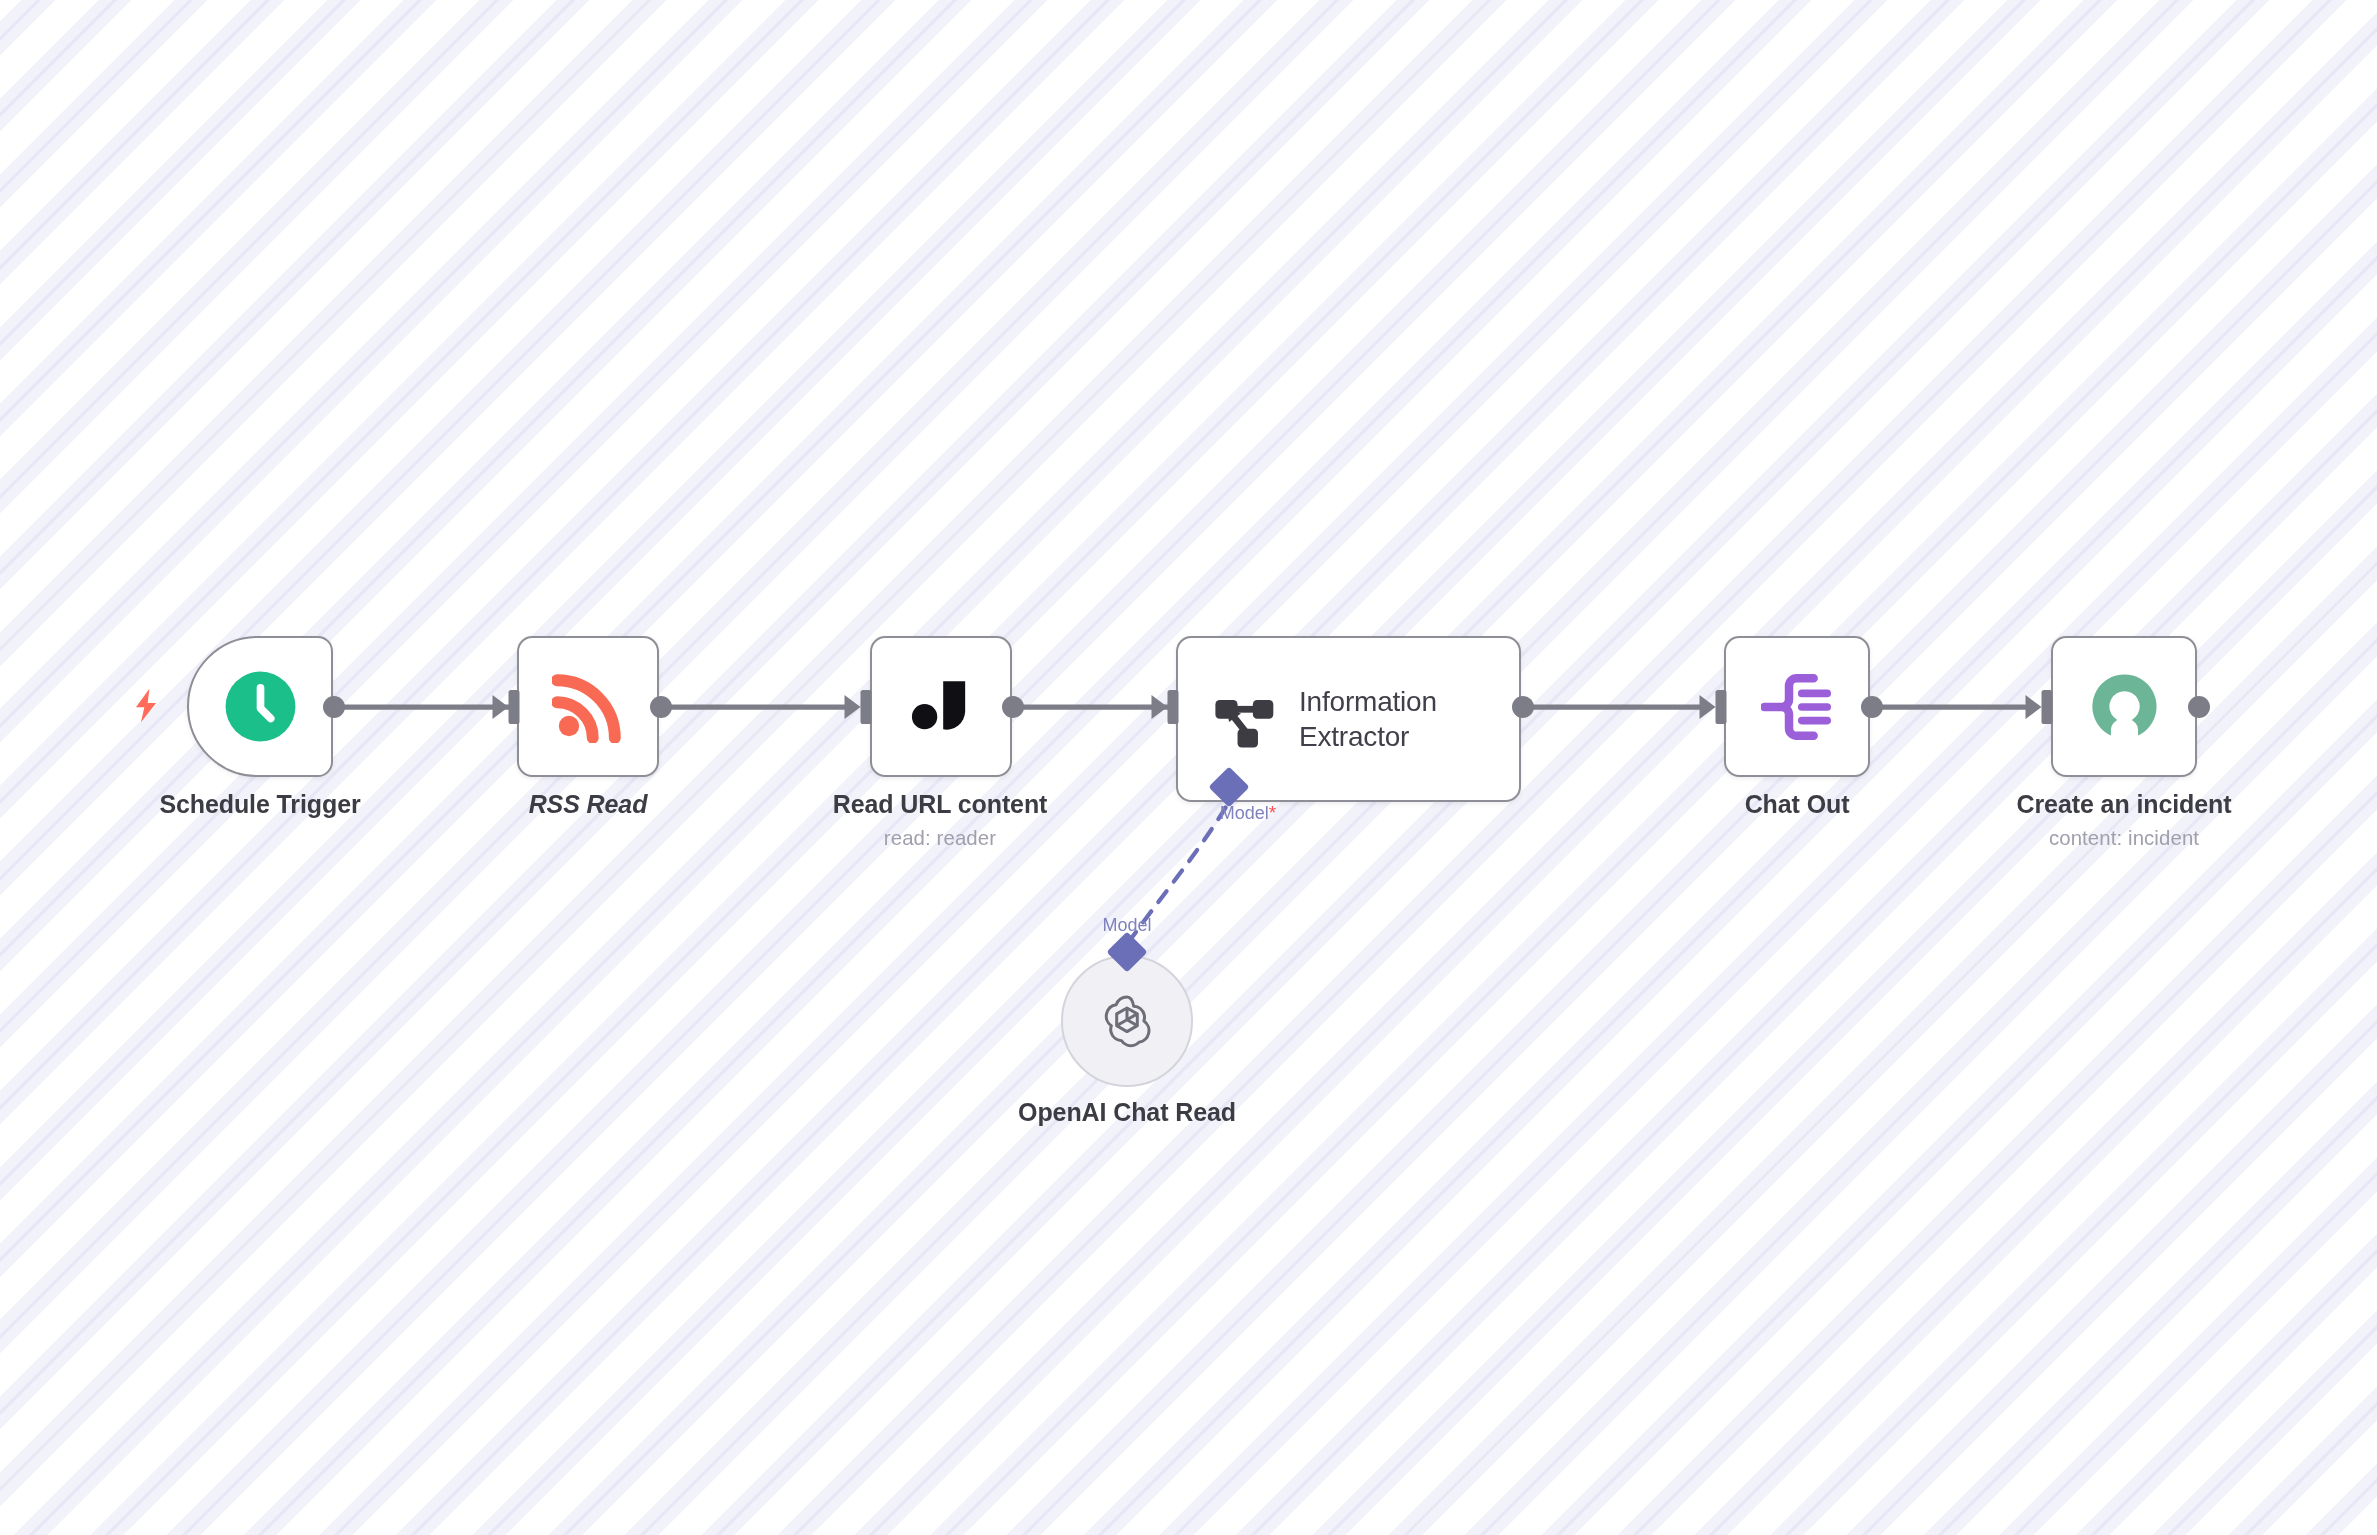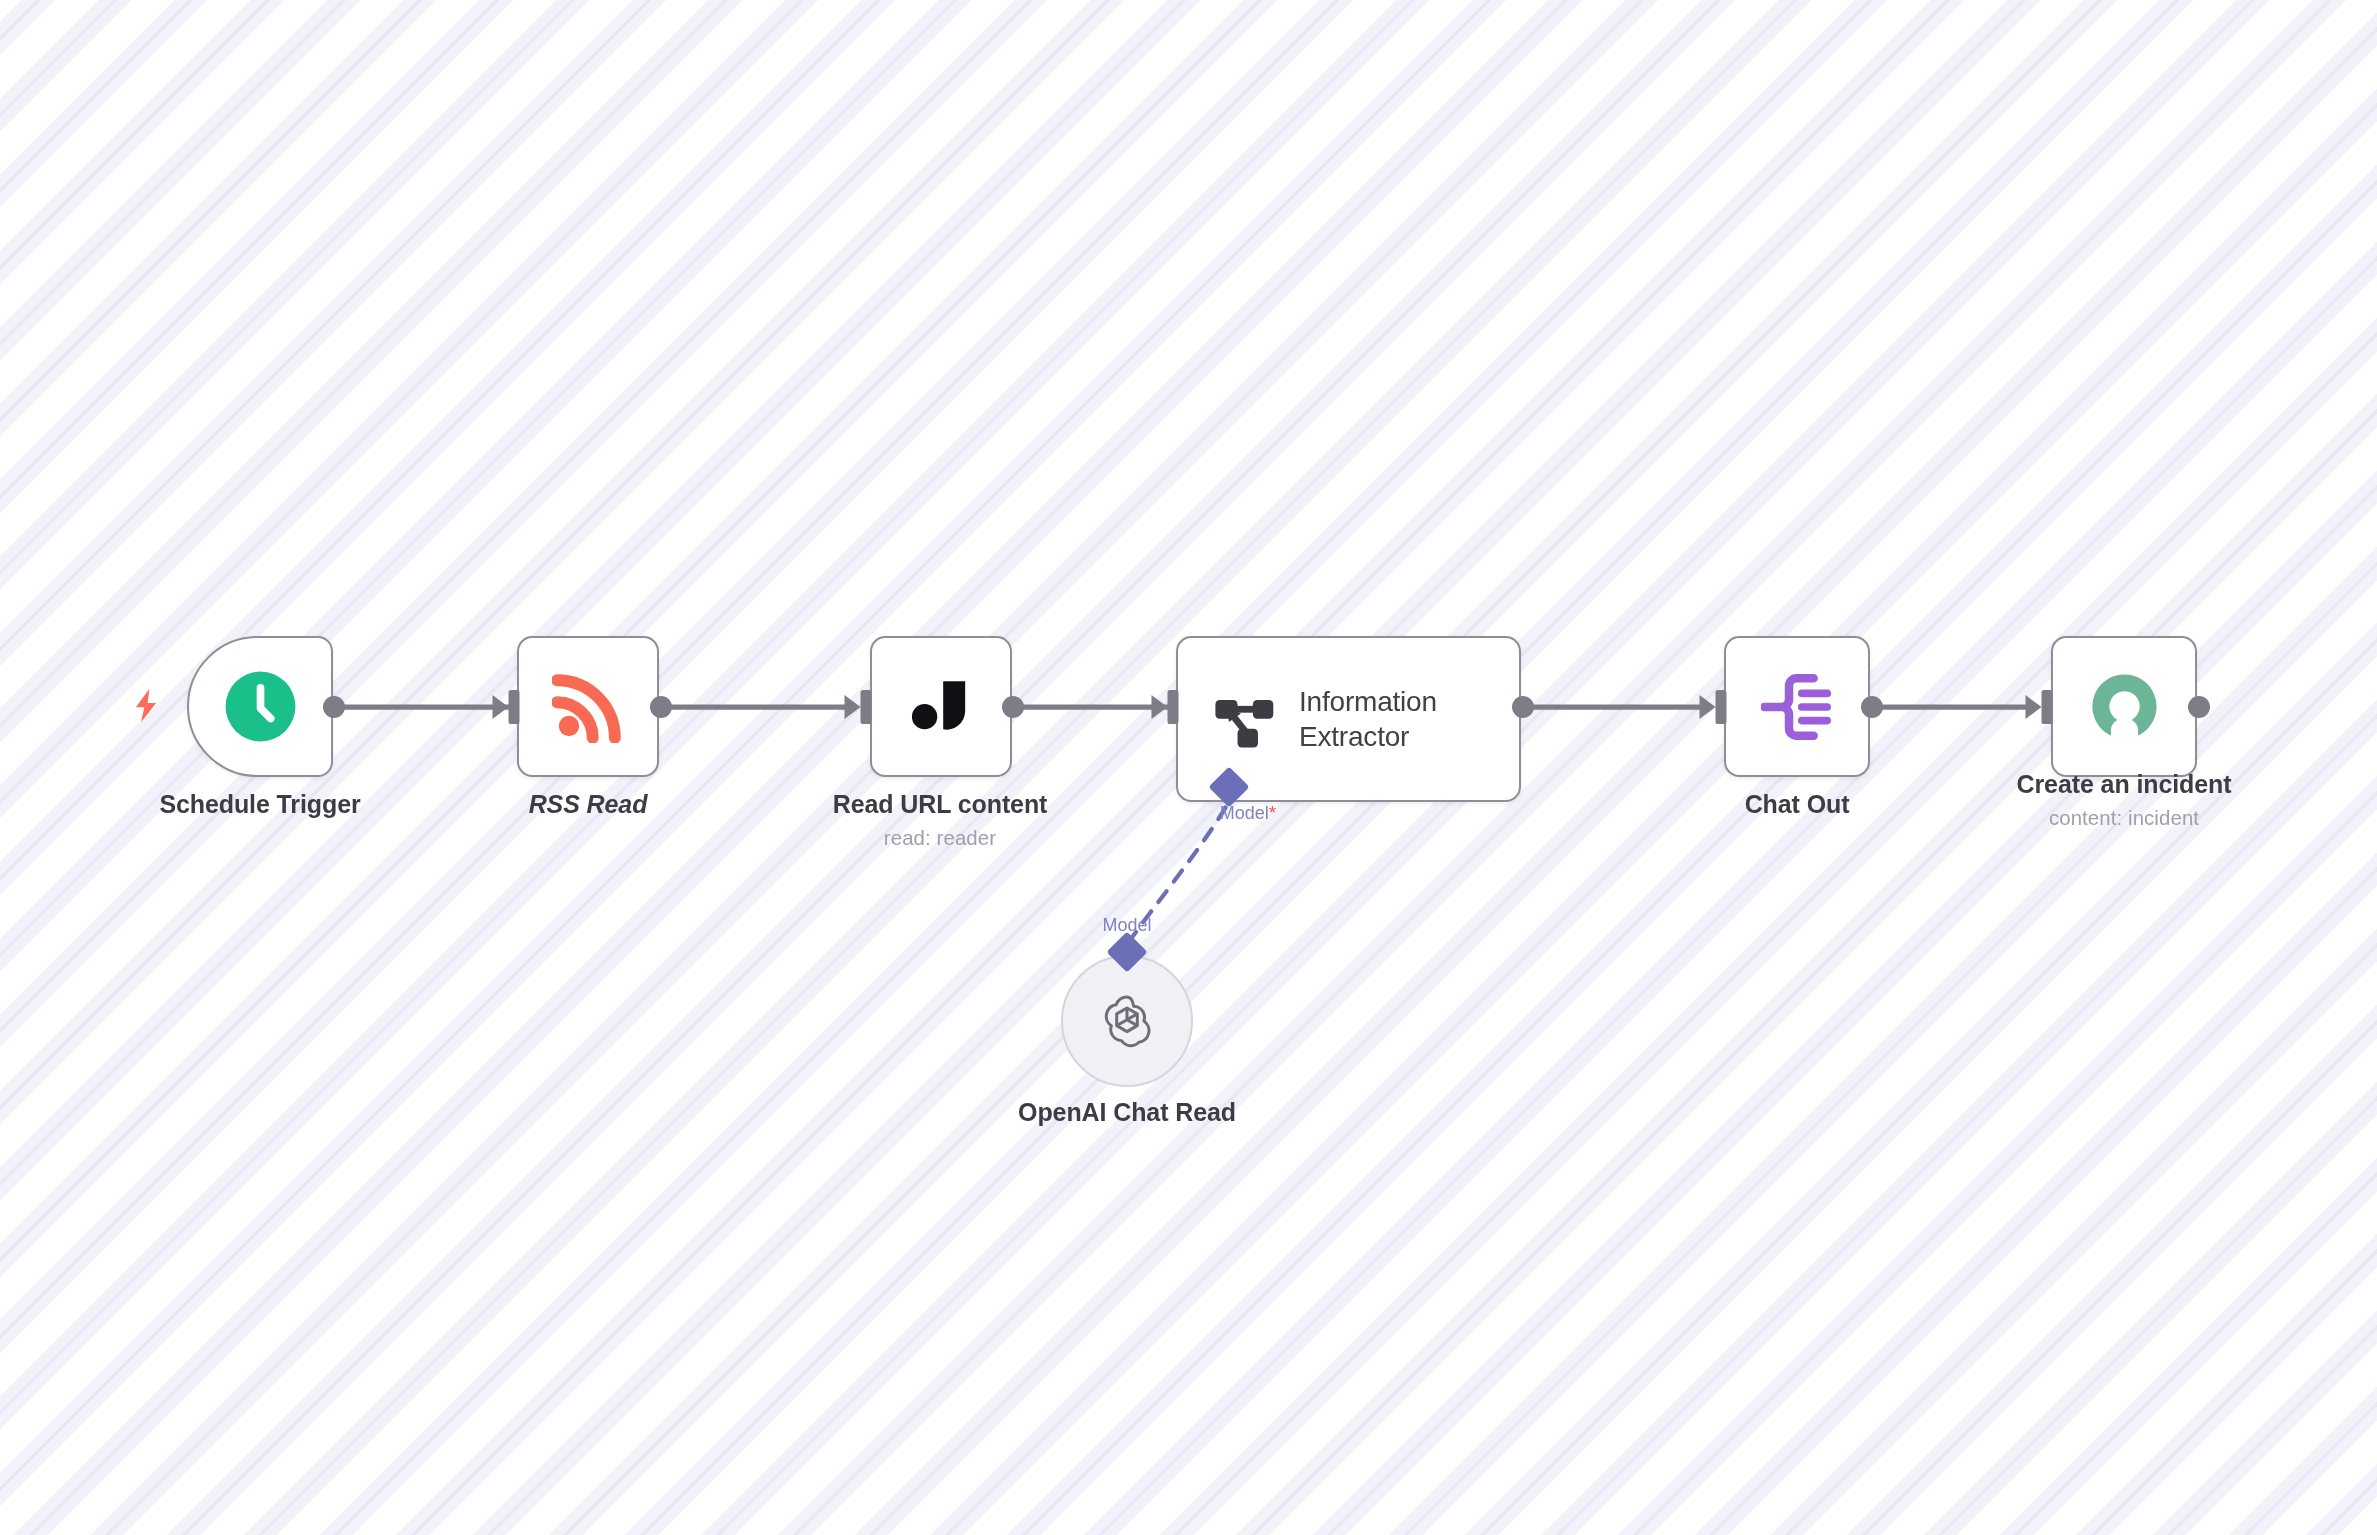--- a/index.html
+++ b/index.html
@@ -289,21 +289,21 @@
   <div class="node" style="left:2051px; top:636px; width:146px; height:141px;">
     <span class="icon-wrap">
       <svg width="71" height="71" viewBox="0 0 84 84">
         <path d="M42 4 A38 38 0 1 1 41.9 4 Z M42 24 A18 18 0 1 0 42.1 24 Z" fill="#6cb596" fill-rule="evenodd"></path>
         <path d="M26 70 A16 14 0 0 1 58 70 L58 82 L26 82 Z" fill="#ffffff"></path>
       </svg>
     </span>
   </div>
   <div class="port-in" style="left:2047px; top:707px;"></div>
   <div class="port-out" style="left:2199px; top:707px;"></div>
-  <div class="caption" style="left:2124px; top:770px;">
+  <div class="caption" style="left:2124px; top:790px;">
     <div class="title">Create an incident</div>
     <div class="subtitle">content: incident</div>
   </div>
 
   <div class="node-circle" style="left:1127px; top:1021px; width:132px; height:132px;">
     <span class="icon-wrap">
       <svg width="66" height="66" viewBox="0 0 48 48">
         <path d="M24 6.5c-3.6 0-6.7 2.3-7.8 5.6-3.4.5-6.2 3-7 6.3-.9 3.5.5 7.1 3.4 9.1-.5 1.5-.6 3.1-.2 4.6.9 3.5 4 6 7.6 6.2 1.9 2.9 5.5 4.3 8.9 3.4 1.5-.4 2.8-1.2 3.8-2.3 3.4-.5 6.2-3 7-6.3.9-3.5-.5-7.1-3.4-9.1.5-1.5.6-3.1.2-4.6-.9-3.5-4-6-7.6-6.2C27.9 7.6 26 6.5 24 6.5z" fill="none" stroke="#6e6e78" stroke-width="2.2" stroke-linejoin="round"></path>
         <path d="M24 14.5l7.5 4.3v8.6L24 31.7l-7.5-4.3v-8.6z" fill="none" stroke="#6e6e78" stroke-width="2.2" stroke-linejoin="round"></path>
         <path d="M24 14.5v8.6l7.5 4.3M24 23.1l-7.5 4.3M24 23.1l7.5-4.3" fill="none" stroke="#6e6e78" stroke-width="2.2" stroke-linejoin="round"></path>

